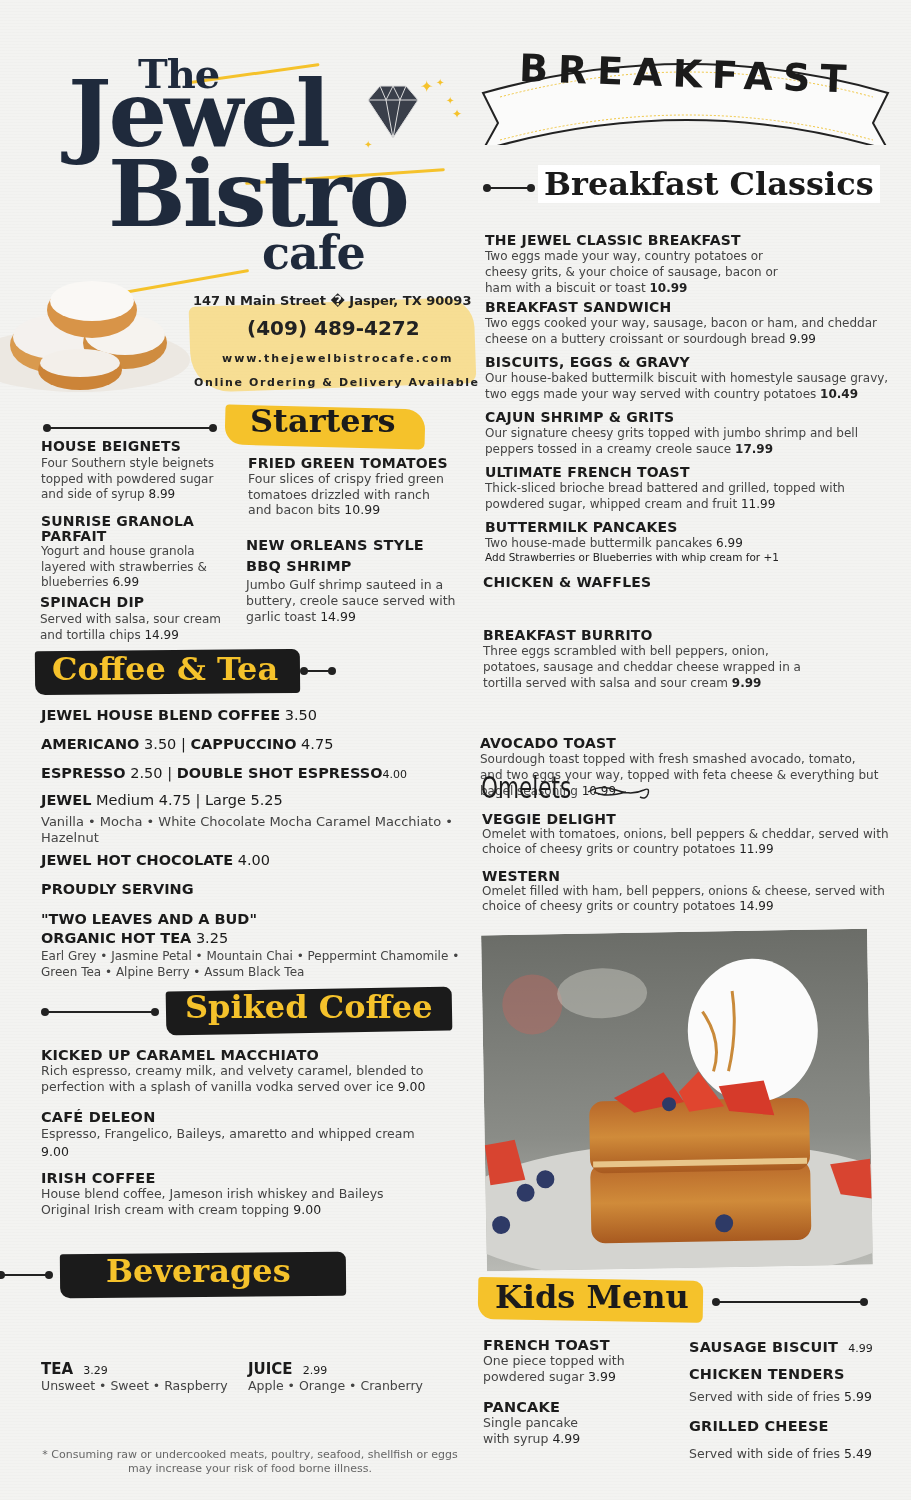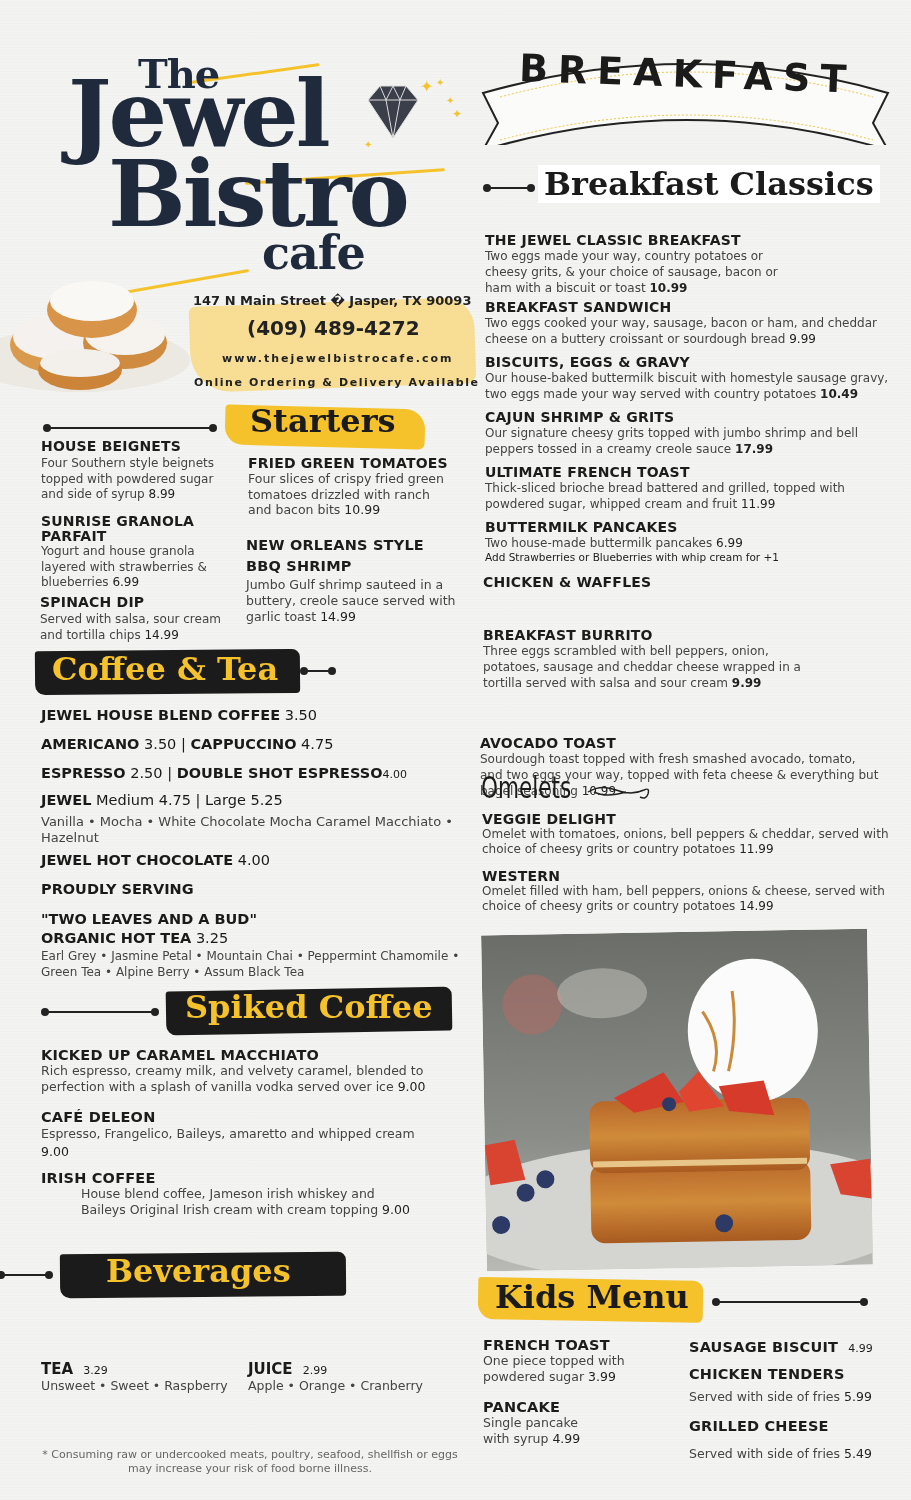--- a/index.html
+++ b/index.html
@@ -149,21 +149,21 @@
 <div class="abs" style="left:41px;top:1047px;width:420px;">
   <div class="item-name" style="font-size:14.5px;">KICKED UP CARAMEL MACCHIATO</div>
   <div class="item-desc" style="font-size:12.5px;line-height:16px;"><span>Rich espresso, creamy milk, and velvety caramel, blended to perfection with a splash of vanilla vodka served over ice</span> <span class="price">9.00</span></div>
 </div>
 <div class="abs" style="left:41px;top:1109px;width:400px;">
   <div class="item-name" style="font-size:14.5px;">CAFÉ DELEON</div>
   <div class="item-desc" style="font-size:12.5px;line-height:18px;"><span>Espresso, Frangelico, Baileys, amaretto and whipped cream</span> <span class="price">9.00</span></div>
 </div>
 <div class="abs" style="left:41px;top:1170px;width:380px;">
   <div class="item-name" style="font-size:14.5px;">IRISH COFFEE</div>
-  <div class="item-desc" style="font-size:12.5px;line-height:16px;margin-left:40px;"><span>House blend coffee, Jameson irish whiskey and Baileys Original Irish cream with cream topping</span> <span class="price">9.00</span></div>
+  <div class="item-desc" style="font-size:12.5px;line-height:16px;"><span>House blend coffee, Jameson irish whiskey and Baileys Original Irish cream with cream topping</span> <span class="price">9.00</span></div>
 </div>
 
 <div class="abs rule" style="left:0;top:1274px;width:50px;"></div>
 <div class="abs banner-black" style="left:60px;top:1253px;width:286px;height:44px;transform:rotate(-0.5deg);border-radius:3px 8px 4px 10px;"></div>
 <span class="abs banner-title" style="left:106px;top:1252px;font-size:32px;color:#f5c22b;">Beverages</span>
 
 <div class="abs" style="left:41px;top:1313px;width:420px;">
 </div>
 <div class="abs" style="left:41px;top:1359px;width:200px;">
   <div><b style="font-size:15px;">TEA</b>&nbsp; <span style="font-size:11px;">3.29</span></div>

